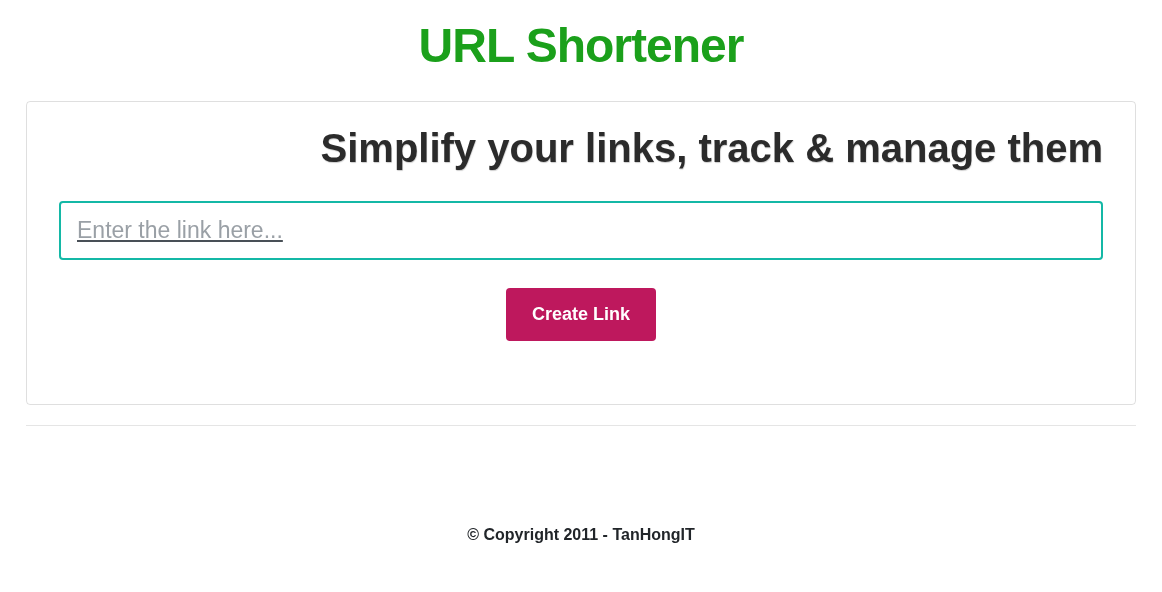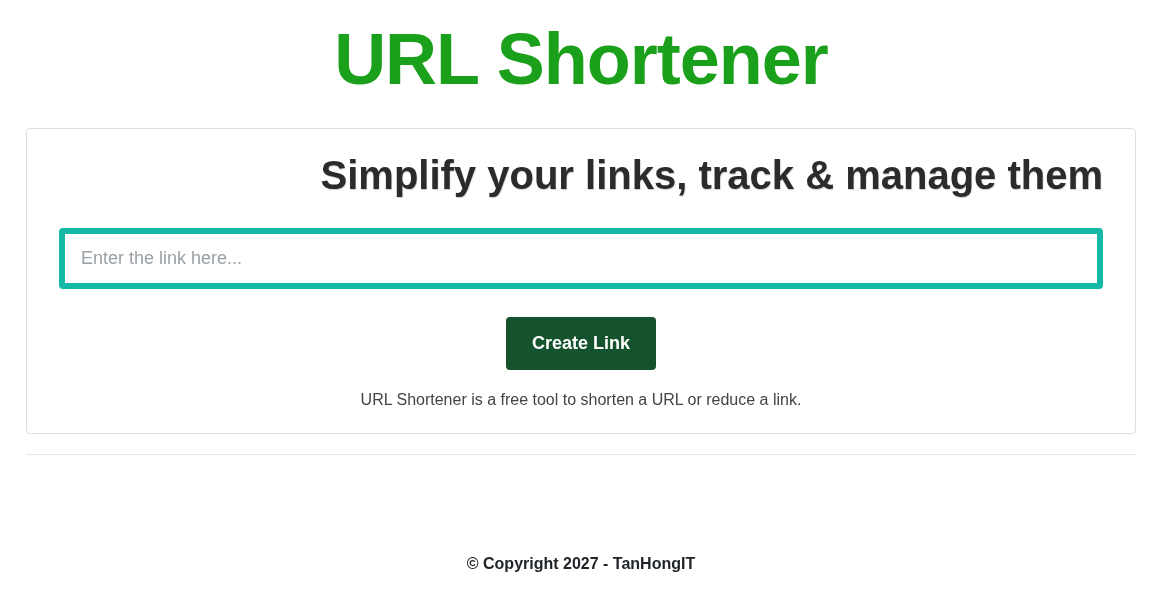--- a/index.html
+++ b/index.html
@@ -12,21 +12,21 @@
       background: #fff;
       color: #212529;
     }
     .container {
       max-width: 1140px;
       margin: 0 auto;
       padding: 0 15px;
     }
     .page-title {
       text-align: center;
-      font-size: 72px;
+      font-size: 48px;
       font-weight: 800;
       color: #1ba01b;
       margin: 18px 0 28px 0;
       font-family: Arial, Helvetica, sans-serif;
       letter-spacing: -1px;
     }
     .card {
       border: 1px solid rgba(0,0,0,0.125);
       border-radius: 4px;
       padding: 24px 32px 20px 32px;
@@ -36,37 +36,38 @@
       text-align: right;
       font-size: 40px;
       font-weight: 600;
       color: #2b2b2b;
       margin-bottom: 30px;
       text-shadow: 0.5px 0.5px 1px rgba(0,0,0,0.2);
     }
     .url-input {
       width: 100%;
       padding: 14px 16px;
-      font-size: 18px;
-      border: 6px solid #14b8a6;
+      font-size: 23px;
+      border: 2px solid #14b8a6;
       border-radius: 4px;
       color: #495057;
       background: #fff;
       margin-bottom: 28px;
+      text-decoration: underline;
     }
     .url-input::placeholder {
       color: #9aa0a6;
     }
     .btn-row {
       text-align: center;
       margin-bottom: 18px;
     }
     .create-btn {
       display: inline-block;
-      background: #14532d;
+      background: #be185d;
       color: #fff;
       border: none;
       font-size: 18px;
       font-weight: 700;
       padding: 16px 26px;
       border-radius: 4px;
       cursor: pointer;
       font-family: Arial, Helvetica, sans-serif;
     }
     .desc-text {
@@ -97,20 +98,20 @@
   <div class="card">
     <h2 class="card-heading">Simplify your links, track &amp; manage them</h2>
 
     <input type="text" class="url-input" placeholder="Enter the link here..." style="">
 
     <div class="btn-row">
       <button class="create-btn">Create Link</button>
     </div>
 
     <p class="desc-text">
-      <span>URL Shortener is a free tool to shorten a URL or reduce a link.</span><br>
+      <br>
     </p>
   </div>
 
   <hr class="divider">
 
-  <div class="footer">© Copyright 2027 - TanHongIT</div>
+  <div class="footer">© Copyright 2011 - TanHongIT</div>
 </div>
 
 </body></html>

